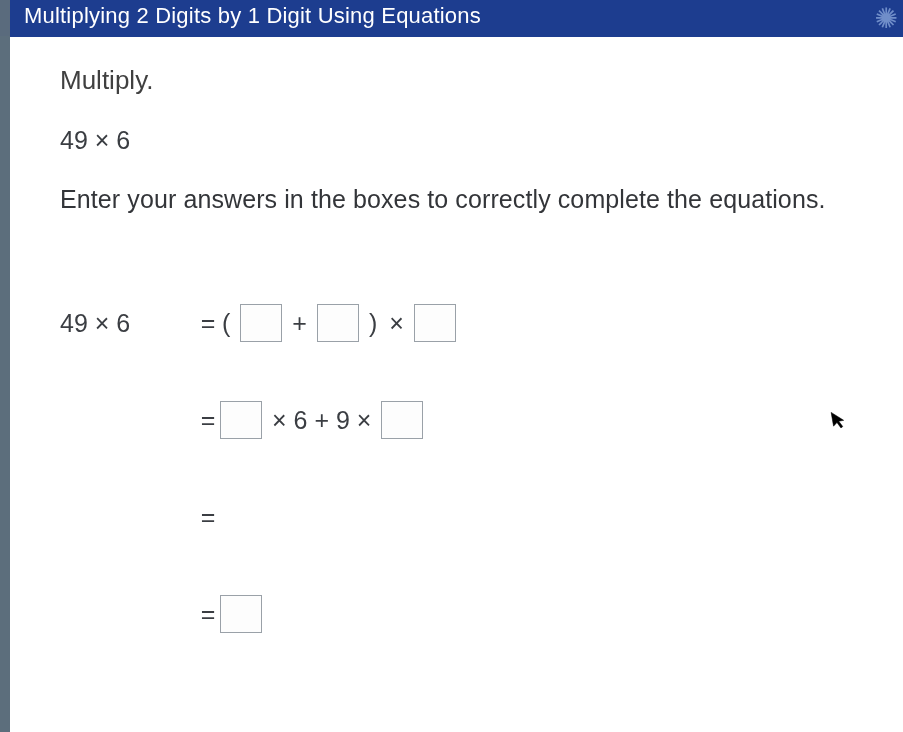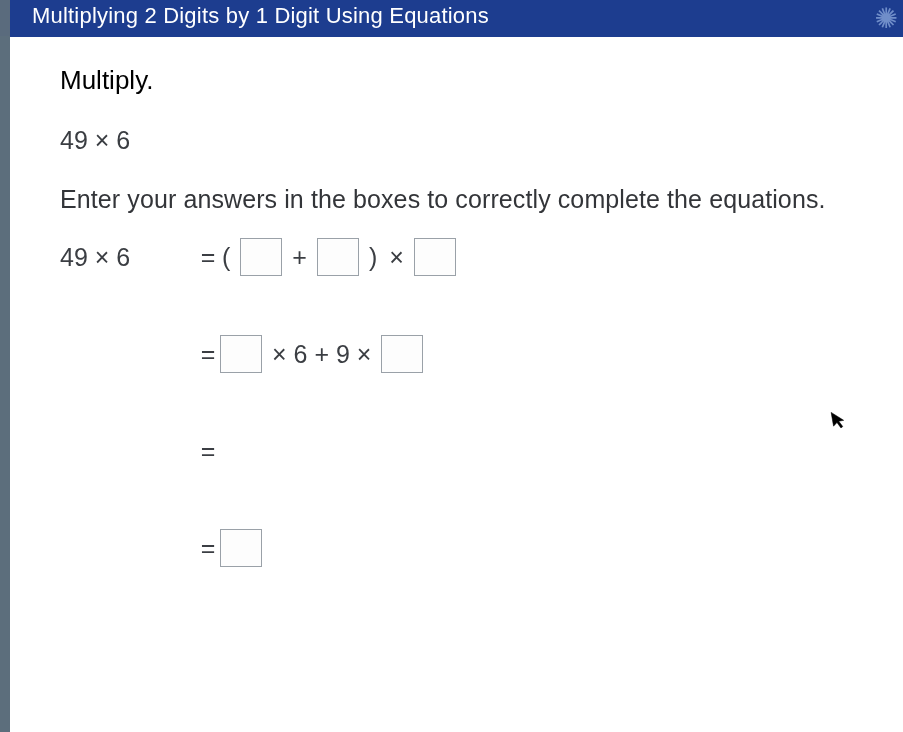--- a/index.html
+++ b/index.html
@@ -13,21 +13,21 @@
       width: 903px;
       height: 732px;
       overflow: hidden;
       position: relative;
     }
     .header-bar {
       background: #1d3d8f;
       color: #ffffff;
       font-size: 22px;
       font-weight: 500;
-      padding: 3px 18px 8px 22px;
+      padding: 3px 18px 8px 14px;
       border-left: 10px solid #5a6b7d;
       letter-spacing: 0.2px;
     }
     .content-frame {
       background: #ffffff;
       margin-left: 10px;
       border-left: 0px solid #4a5568;
       padding: 28px 0 40px 50px;
       height: calc(100% - 36px);
       color: #3a3d42;
@@ -35,32 +35,32 @@
     .left-edge {
       position: absolute;
       left: 0;
       top: 36px;
       width: 10px;
       height: calc(100% - 36px);
       background: #5c6e7c;
     }
     .instruction {
       font-size: 26px;
-      color: #000000;
+      color: #404040;
       margin-bottom: 30px;
     }
     .problem {
       font-size: 25px;
       color: #3a3d42;
       margin-bottom: 30px;
     }
     .directions {
       font-size: 25px;
       color: #333539;
-      margin-bottom: 22px;
+      margin-bottom: 88px;
       letter-spacing: 0.1px;
     }
     .equation-line {
       display: flex;
       align-items: center;
       font-size: 25px;
       color: #3b3e43;
       margin-bottom: 55px;
       height: 42px;
     }

